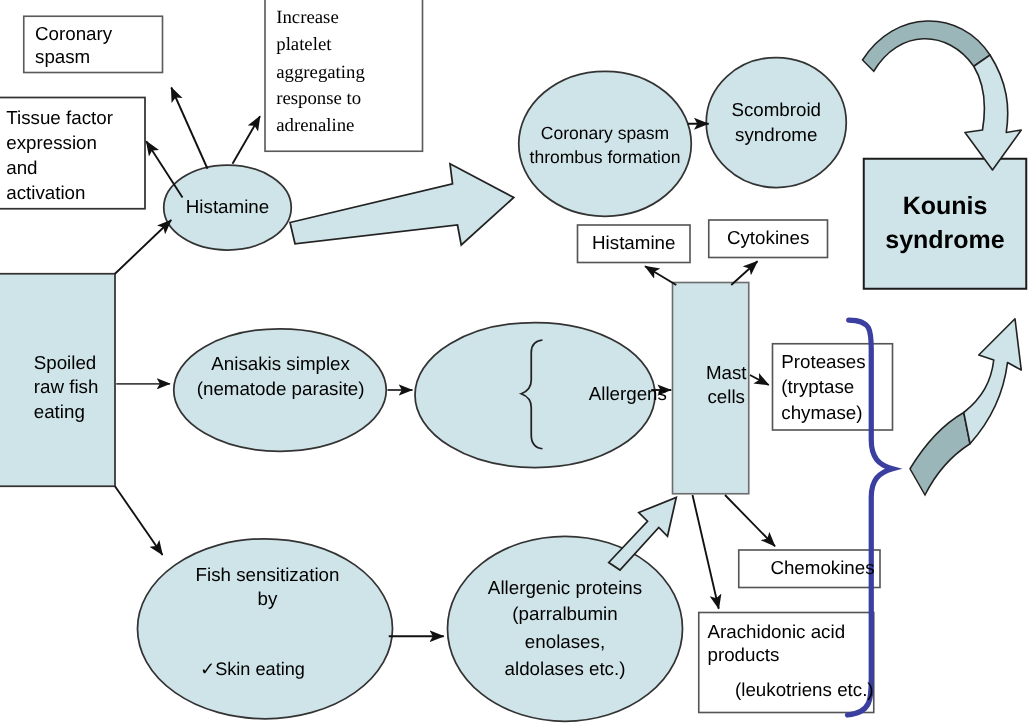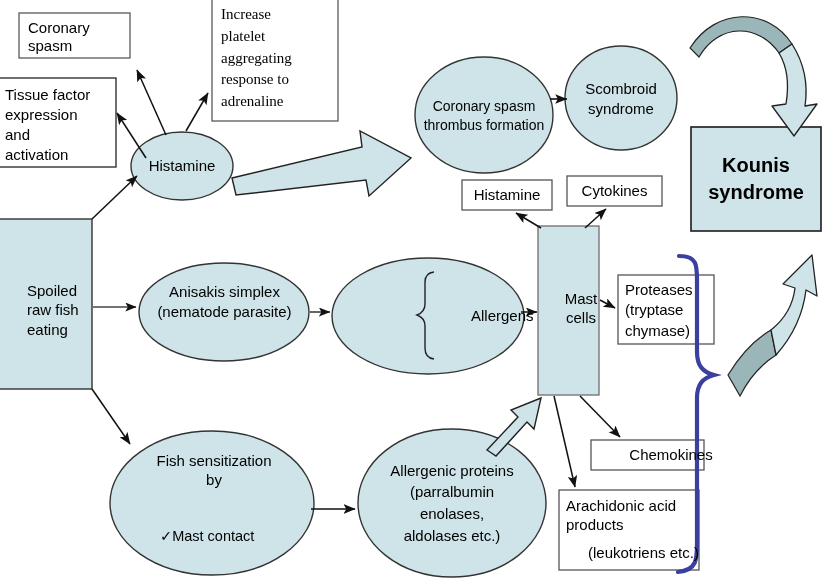--- a/index.html
+++ b/index.html
@@ -153,38 +153,38 @@
 
   <div class="node-label lbl-center vcenter f15" style="left:567px;top:178px;width:95px;height:26px;border-radius:12px;">Cytokines</div>
 
   <div class="node-label lbl-center vcenter f15" style="left:526px;top:287px;width:38px;height:42px;line-height:1.3;padding-left:36px;">Mast
 cells</div>
 
   <div class="node-label lbl-left vtop-left f15" style="left:625px;top:280px;width:90px;line-height:1.35;">Proteases
 (tryptase
 chymase)</div>
 
-  <div class="node-label lbl-center vcenter f15" style="left:622px;top:442px;width:98px;height:26px;">Chemokines</div>
+  <div class="node-label lbl-center vcenter f15" style="left:609px;top:442px;width:98px;height:26px;">Chemokines</div>
 
   <div class="node-label lbl-left vtop-left f15" style="left:566px;top:497px;width:130px;text-align:right;">Arachidonic acid</div>
   <div class="node-label lbl-left vtop-left f15" style="left:566px;top:516px;width:130px;">products</div>
   <div class="node-label lbl-left vtop-left f15" style="left:588px;top:544px;width:130px;">(leukotriens etc.)</div>
 
   <div class="node-label lbl-center vcenter f15" style="left:147px;top:281px;width:155px;height:42px;line-height:1.35;">Anisakis simplex
 (nematode parasite)</div>
 
 
   <div class="node-label lbl-left vcenter-left f15" style="left:443px;top:304px;width:82px;height:24px;margin-left:28px;">Allergens</div>
 
   <div class="node-label lbl-center vcenter f15" style="left:144px;top:450px;width:140px;height:40px;line-height:1.3;">Fish sensitization
 by</div>
 
   <div class="node-label lbl-left f15 check-list" style="left:160px;top:489px;width:140px;">
     <div>
-      <span>✓</span><span>Mast contact</span>
+      <span>✓</span><span>Skin eating</span>
     </div>
     <div>
       
     </div>
     
   </div>
 
   <div class="node-label lbl-center vcenter f15" style="left:366px;top:458px;width:172px;height:90px;line-height:1.45;">Allergenic proteins
 (parralbumin
 enolases,

